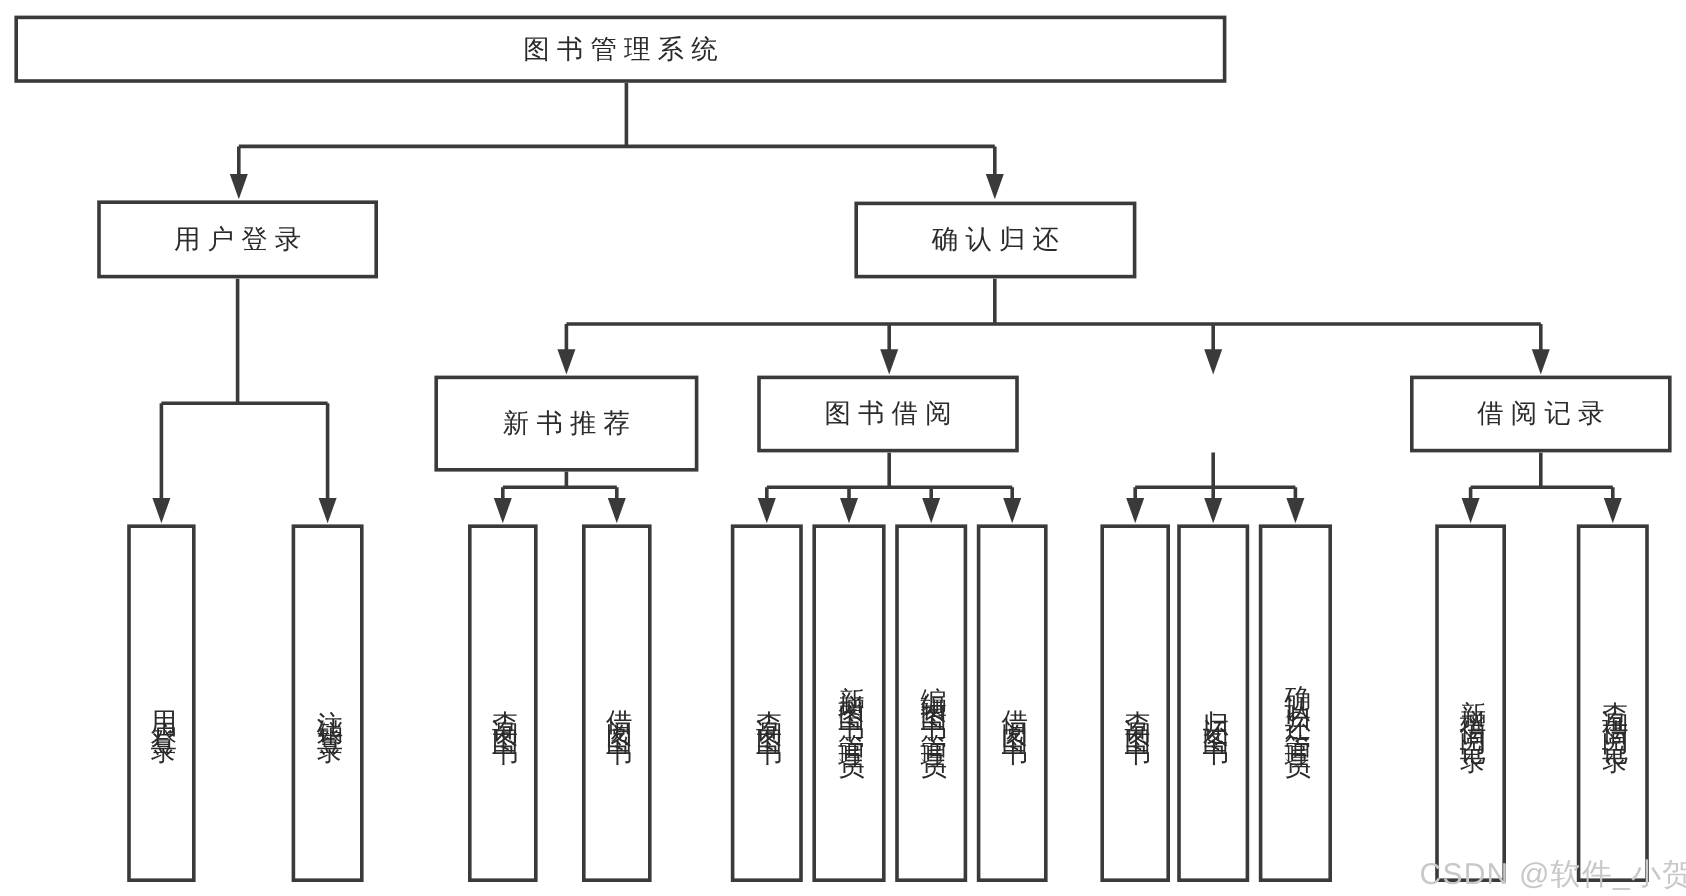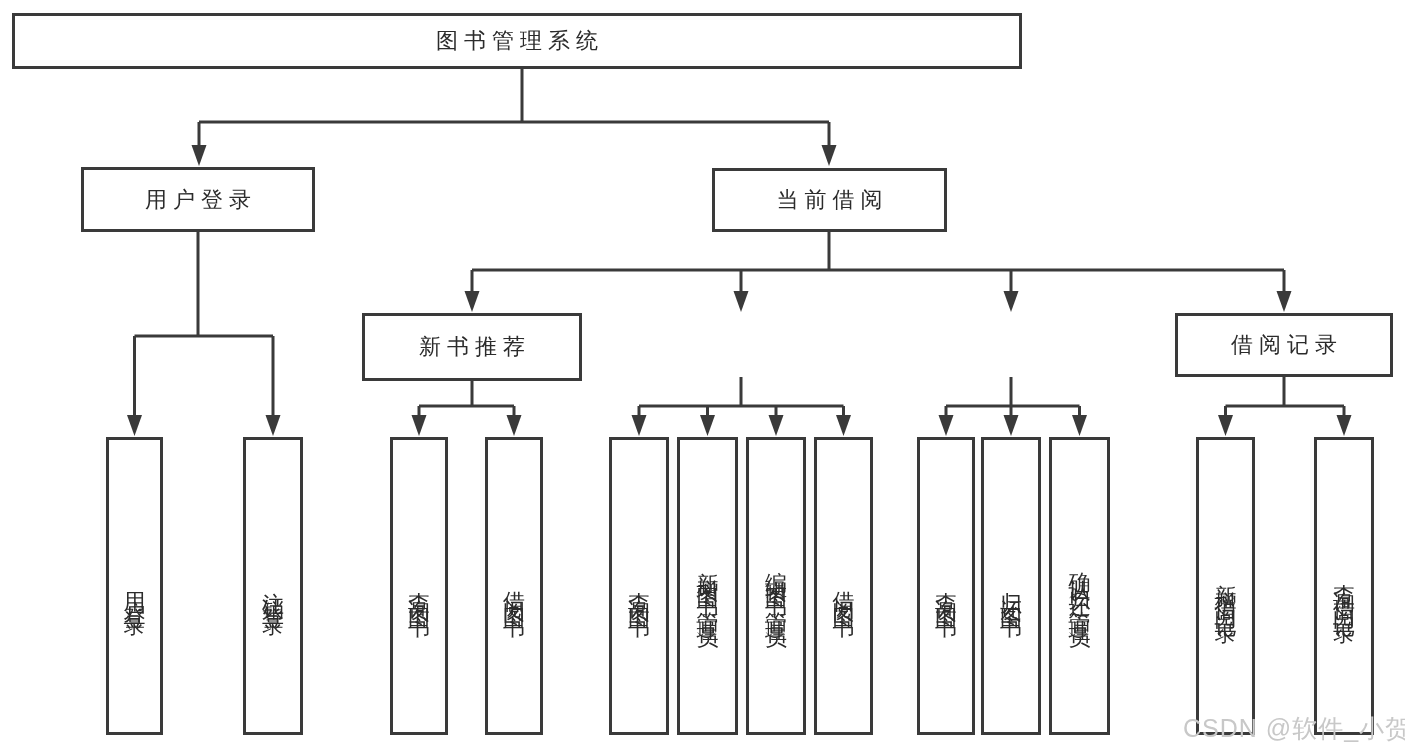--- a/index.html
+++ b/index.html
@@ -1,21 +1,21 @@
 <!DOCTYPE html>
 <html><head>
 <meta charset="utf-8">
 <style>
   html,body{margin:0;padding:0;background:#ffffff;}
   body{width:1405px;height:747px;position:relative;overflow:hidden;
        font-family:"Liberation Sans","DejaVu Sans",sans-serif;color:#262626;}
   .stage{position:absolute;inset:0;}
   .wires{position:absolute;left:0;top:0;z-index:1;}
   .box{position:absolute;box-sizing:border-box;border:3px solid #3a3a3a;background:#ffffff;
-       display:flex;align-items:center;justify-content:center;z-index:2;}
+       display:flex;align-items:center;justify-content:center;z-index:2;font-family:Liberation Mono, monospace;}
   .hlabel{font-size:22px;letter-spacing:6px;padding-left:6px;white-space:nowrap;color:#2b2b2b;}
   .root .hlabel{letter-spacing:6px;}
   .vtext{writing-mode:vertical-rl;text-orientation:mixed;font-size:22px;letter-spacing:8px;
          padding-top:8px;white-space:nowrap;color:#2b2b2b;}
   .watermark{position:absolute;left:1183px;top:712px;font-size:25px;letter-spacing:1px;
              color:#c8c8c8;white-space:nowrap;z-index:6;}
 </style>
 </head>
 <body>
 
@@ -62,25 +62,28 @@
   </svg>
 
   <div class="box root" style="left:12px;top:13px;width:1010px;height:56px">
     <span class="hlabel">图书管理系统</span>
   </div>
 
   <div class="box" style="left:81px;top:167px;width:234px;height:65px">
     <span class="hlabel">用户登录</span>
   </div>
   <div class="box" style="left:712px;top:168px;width:235px;height:64px">
-    <span class="hlabel">当前借阅</span>
+    <span class="hlabel">确认归还</span>
   </div>
 
-  <div class="box" style="left:362px;top:313px;width:220px;height:68px">
+  <div class="box" style="left:362px;top:313px;width:220px;height:80px">
     <span class="hlabel">新书推荐</span>
+  </div>
+  <div class="box" style="left:631px;top:313px;width:218px;height:64px">
+    <span class="hlabel">图书借阅</span>
   </div>
   <div class="box" style="left:1175px;top:313px;width:218px;height:64px">
     <span class="hlabel">借阅记录</span>
   </div>
 
   <div class="box" style="left:106px;top:437px;width:57px;height:298px">
     <span class="vtext">用户登录</span>
   </div>
   <div class="box" style="left:243px;top:437px;width:60px;height:298px">
     <span class="vtext">注销登录</span>

